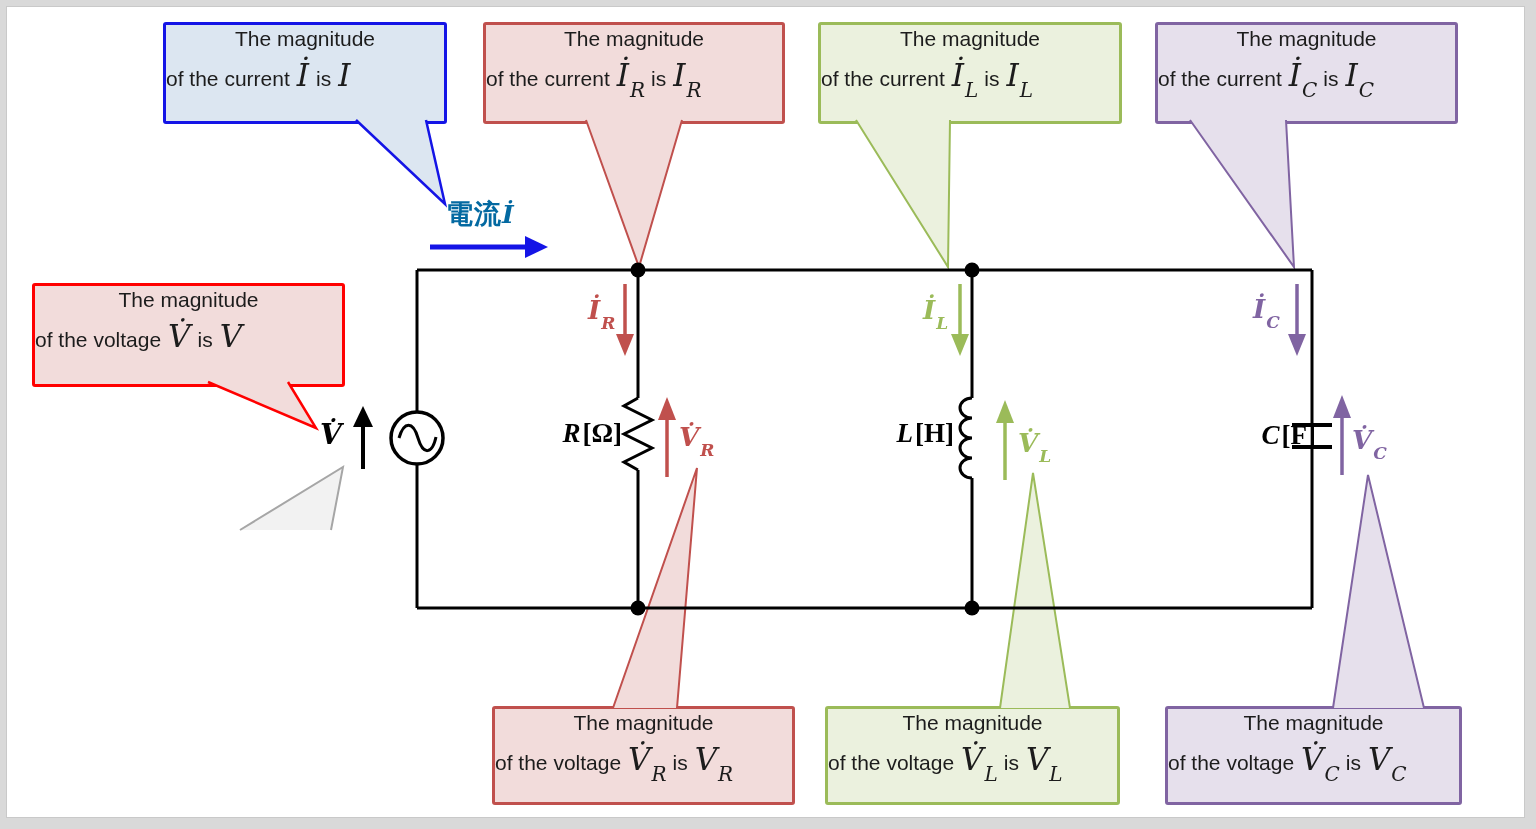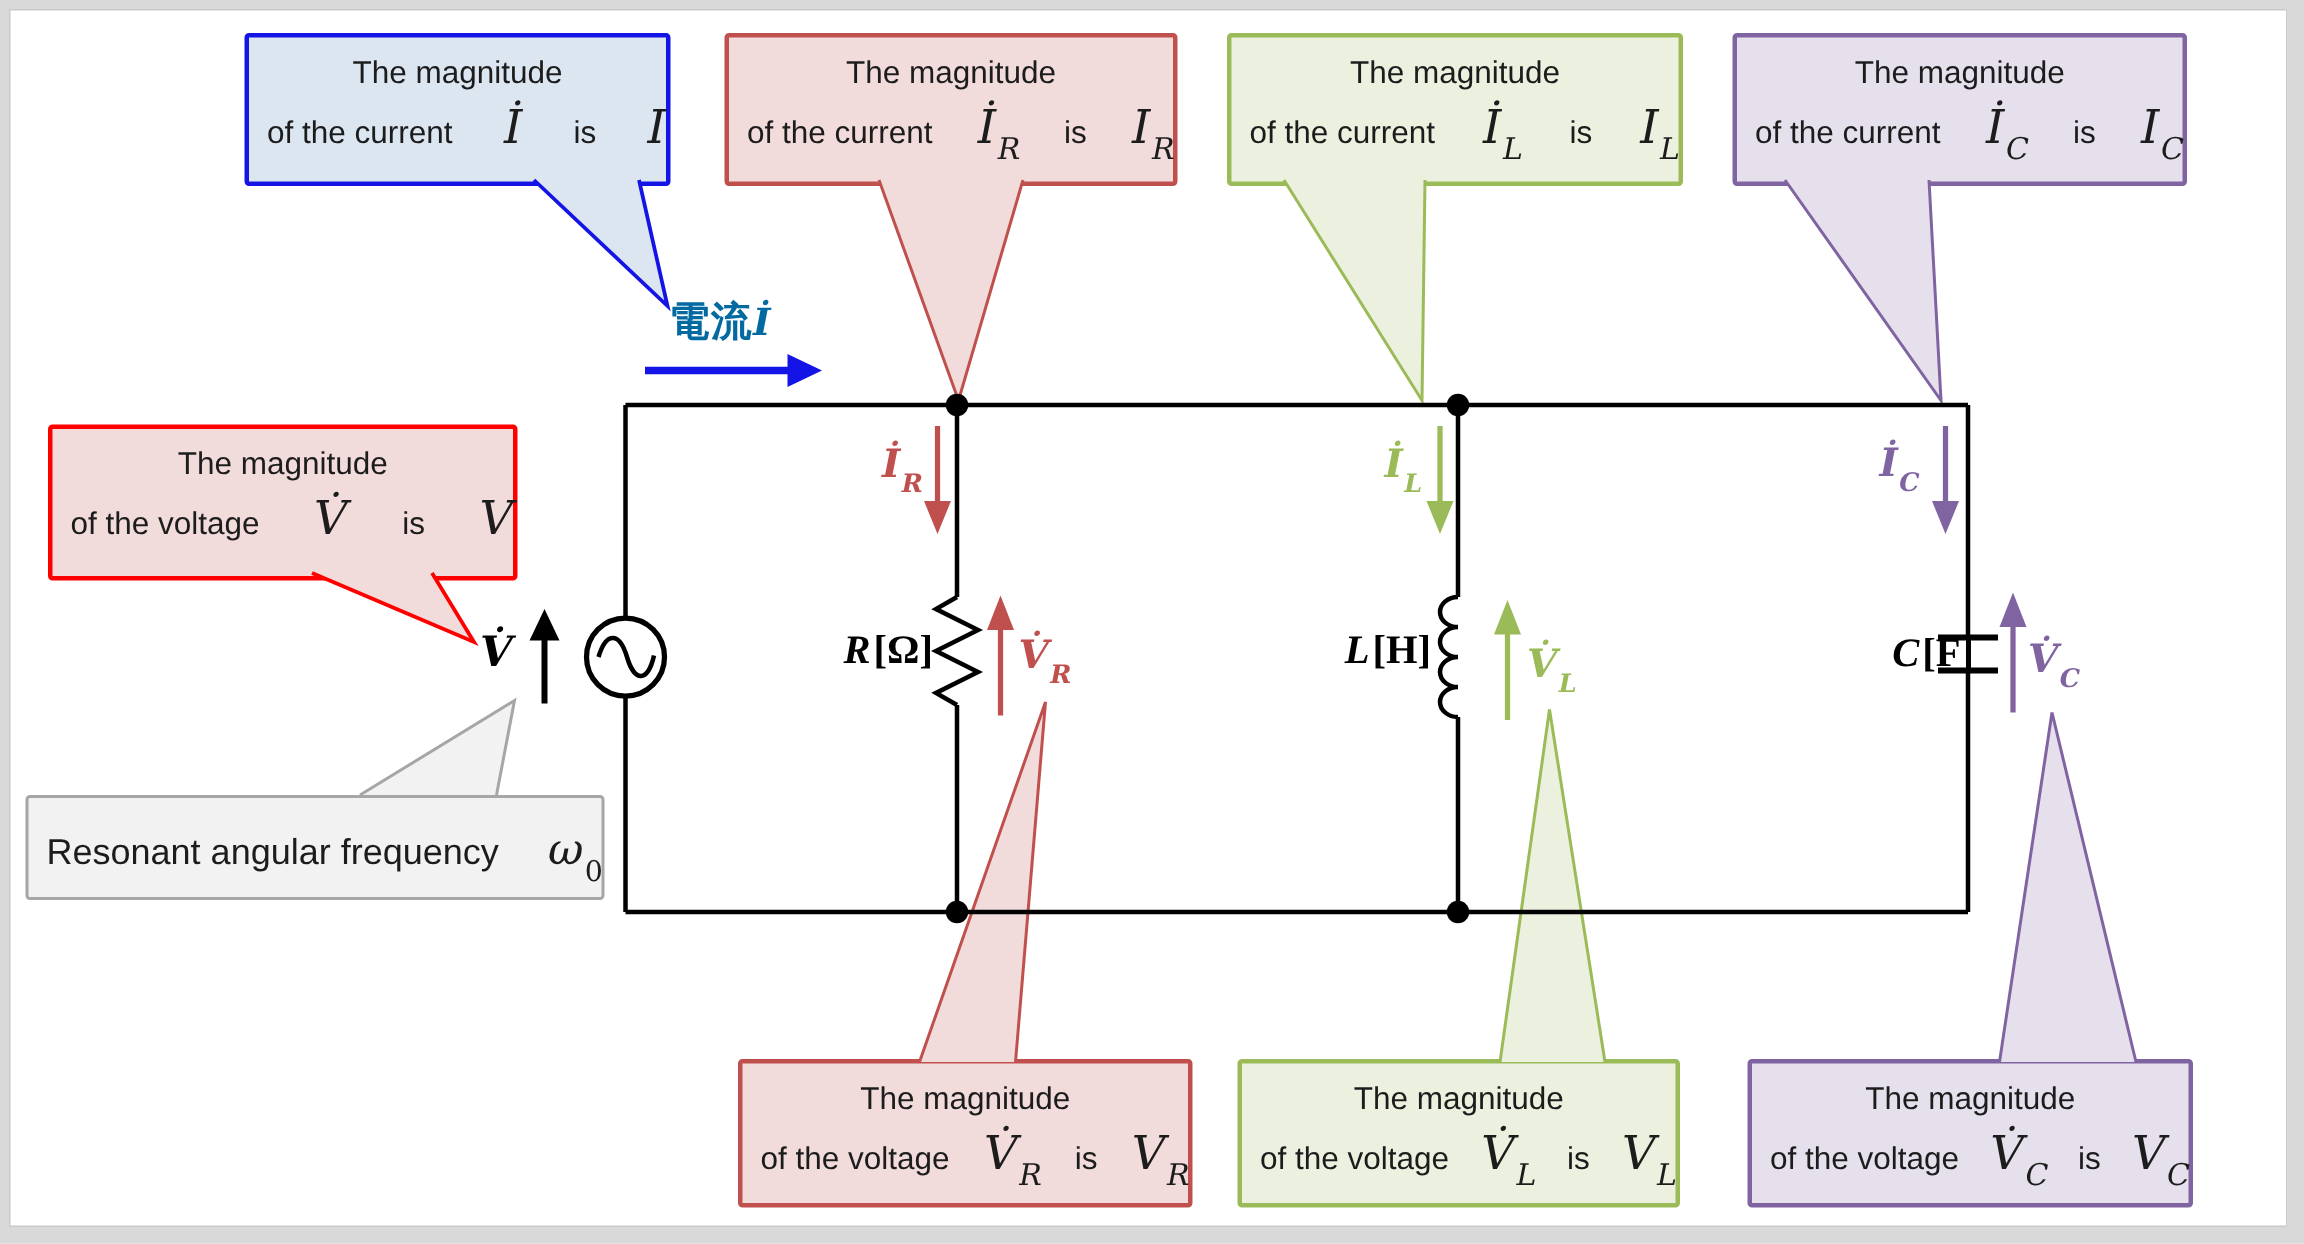--- a/index.html
+++ b/index.html
@@ -1,21 +1,21 @@
 <!DOCTYPE html>
 <html><head>
 <meta charset="utf-8">
 <style>
   html,body{margin:0;padding:0;}
   body{background:#d9d9d9;font-family:"Liberation Sans",sans-serif;}
   .stage{position:relative;width:1536px;height:829px;background:#d9d9d9;overflow:hidden;}
   .canvas{position:absolute;left:6px;top:6px;width:1517px;height:810px;background:#ffffff;border:1px solid #c9c9c9;z-index:0;}
   .co{position:absolute;z-index:1;border:3px solid;border-radius:3px;text-align:center;color:#1c1c1c;box-sizing:border-box;}
-  .co .l1{font-size:21px;padding-top:11px;line-height:1.2;}
-  .co .l2{display:flex;align-items:baseline;justify-content:space-between;gap:7px;margin-top:7px;font-size:21px;line-height:1.1;padding-left:12px;}
+  .co .l1{font-size:21px;padding-top:1px;line-height:1.2;}
+  .co .l2{display:flex;align-items:baseline;justify-content:flex-start;gap:7px;margin-top:7px;font-size:21px;line-height:1.1;}
   .sym{font-family:"DejaVu Serif",serif;font-style:italic;font-size:31px;font-weight:normal;}
   .sym sub{font-size:20px;font-style:italic;position:relative;top:4px;left:1px;}
   .co-blue{background:#dce6f1;border-color:#1414e6;}
   .co-red{background:#f2dcdb;border-color:#c0504d;}
   .co-green{background:#ebf1de;border-color:#9bbb59;}
   .co-purple{background:#e6e0ec;border-color:#8064a2;}
   .co-bred{background:#f2dcdb;border-color:#ff0000;}
   .co-gray{background:#f2f2f2;border-color:#a6a6a6;border-width:2.5px;}
   .co-gray .l2{font-size:24px;margin-top:0;height:100%;align-items:baseline;padding-top:19px;}
   .co-gray .sym{font-size:29px;}
@@ -78,26 +78,20 @@
   <div class="co co-bred" style="left:32px;top:283px;width:313px;height:104px;">
     <div class="l1">The magnitude</div>
     <div class="l2">
       <span>of the voltage</span>
       <span class="sym"><span>V̇</span></span>
       <span>is</span>
       <span class="sym"><span>V</span></span>
     </div>
   </div>
 
-  <div class="co co-gray" style="left:17px;top:530px;width:386px;height:70px;">
-    <div class="l2">
-      <span>Resonant angular frequency</span>
-      <span class="sym"><span>ω</span><sub>0</sub></span>
-    </div>
-  </div>
 
   <div class="co co-red" style="left:492px;top:706px;width:303px;height:99px;">
     <div class="l1">The magnitude</div>
     <div class="l2">
       <span>of the voltage</span>
       <span class="sym"><span>V̇</span><sub>R</sub></span>
       <span>is</span>
       <span class="sym"><span>V</span><sub>R</sub></span>
     </div>
   </div>

